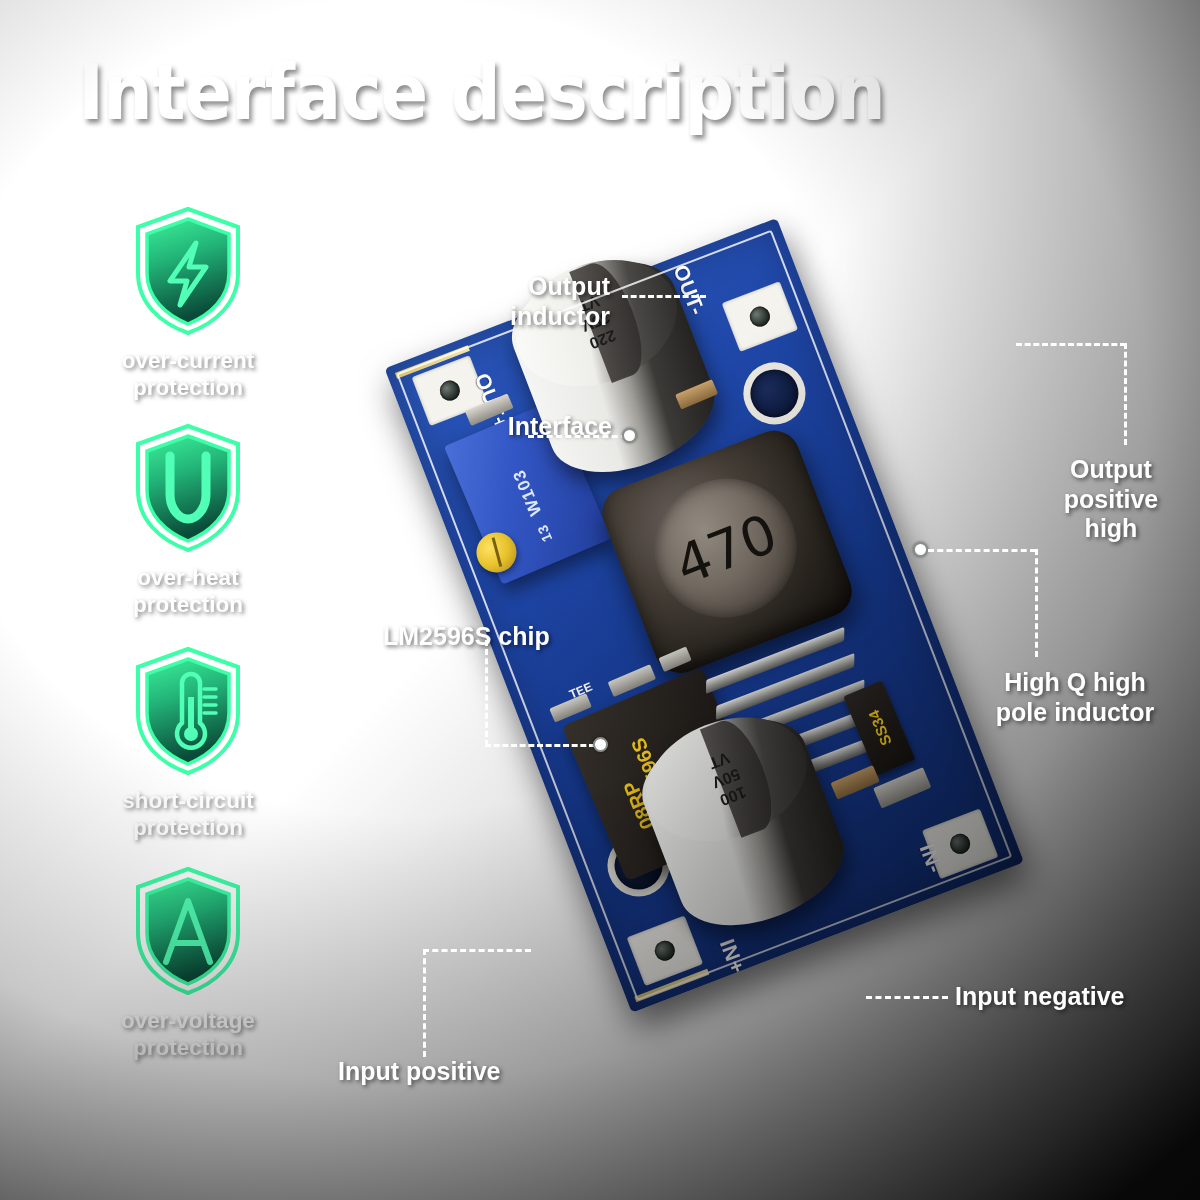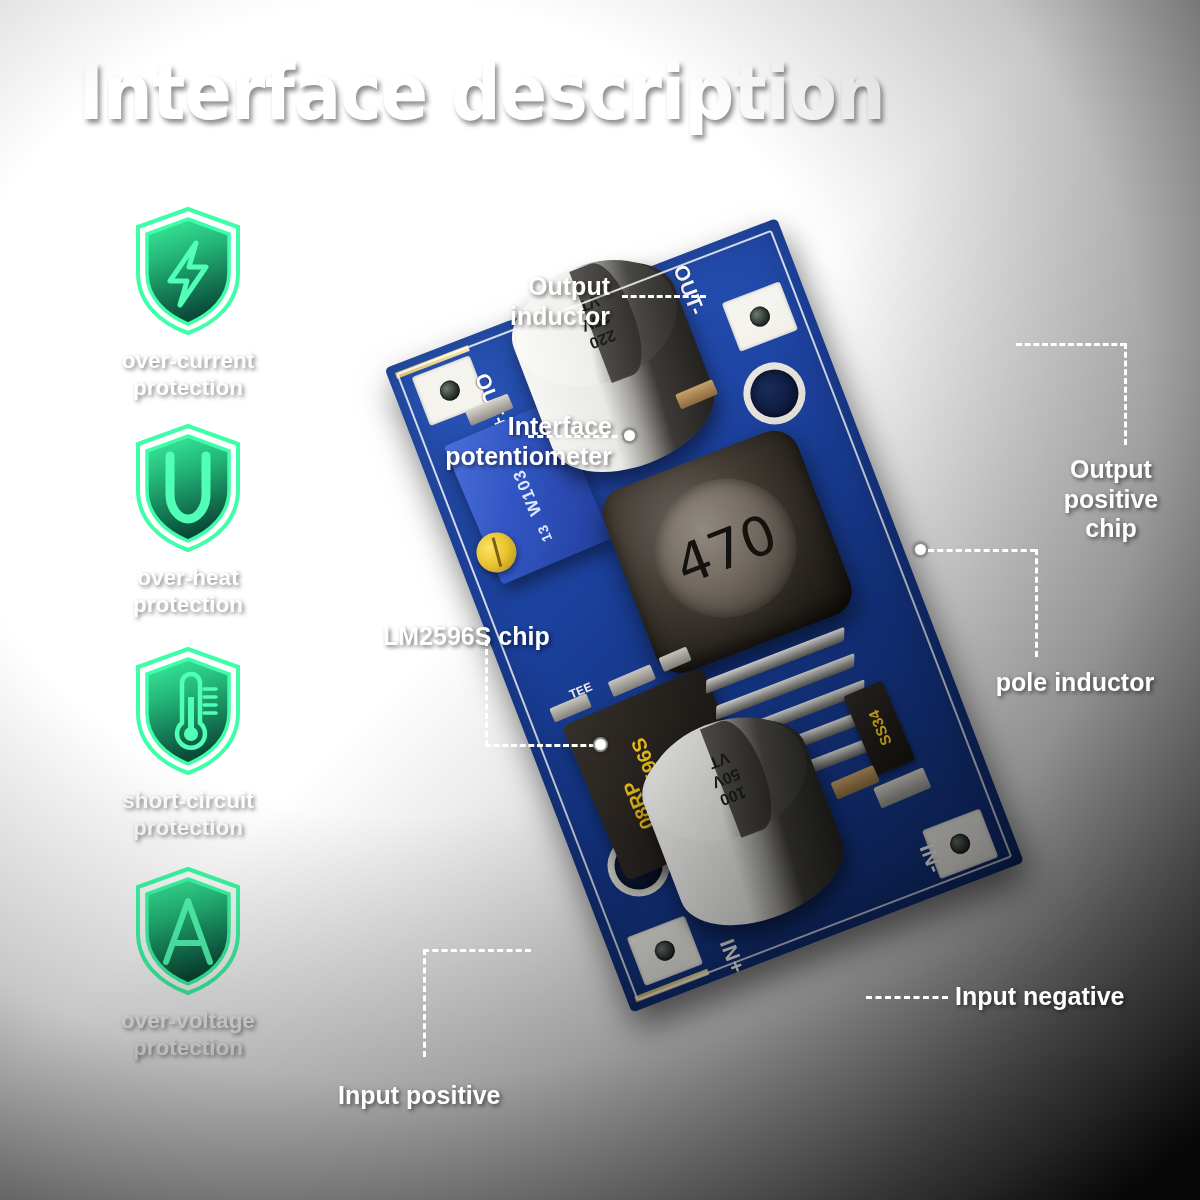--- a/index.html
+++ b/index.html
@@ -406,51 +406,51 @@
   <div id="vignette"></div>
 
   <div class="callout r" style="left:445px;top:272px;width:165px;">
     <span>Output</span>
     <span>inductor</span>
   </div>
   <div class="lead-h" style="left:622px;top:295px;width:84px;"></div>
 
   <div class="callout r" style="left:388px;top:412px;width:224px;">
     <span>Interface</span>
-    <span>potentiometer</span>
   </div>
   <div class="lead-h" style="left:528px;top:435px;width:99px;"></div>
   <div class="dot" style="left:622px;top:428px;"></div>
 
   <div class="callout" style="left:383px;top:622px;width:240px;">
     <span>LM2596S chip</span>
   </div>
   <div class="lead-v" style="left:485px;top:640px;height:106px;"></div>
   <div class="lead-h" style="left:485px;top:744px;width:110px;"></div>
   <div class="dot" style="left:593px;top:737px;"></div>
 
   <div class="callout c" style="left:1035px;top:455px;width:152px;">
     <span>Output</span>
     <span>positive</span>
-    <span>chip</span>
+    <span>high</span>
   </div>
   <div class="lead-h" style="left:1016px;top:343px;width:110px;"></div>
   <div class="lead-v" style="left:1124px;top:343px;height:102px;"></div>
 
   <div class="callout c" style="left:955px;top:668px;width:240px;">
+    <span>High Q high</span>
     <span>pole inductor</span>
   </div>
   <div class="dot" style="left:913px;top:542px;"></div>
   <div class="lead-h" style="left:928px;top:549px;width:108px;"></div>
   <div class="lead-v" style="left:1035px;top:549px;height:108px;"></div>
 
   <div class="callout" style="left:955px;top:982px;width:260px;">
     <span>Input negative</span>
   </div>
   <div class="lead-h" style="left:866px;top:996px;width:82px;"></div>
 
-  <div class="callout" style="left:338px;top:1057px;width:260px;margin-top:24px;">
+  <div class="callout" style="left:338px;top:1057px;width:260px;">
     <span>Input positive</span>
   </div>
   <div class="lead-v" style="left:423px;top:949px;height:108px;"></div>
   <div class="lead-h" style="left:423px;top:949px;width:108px;"></div>
 
 </div>
 
 </body></html>

